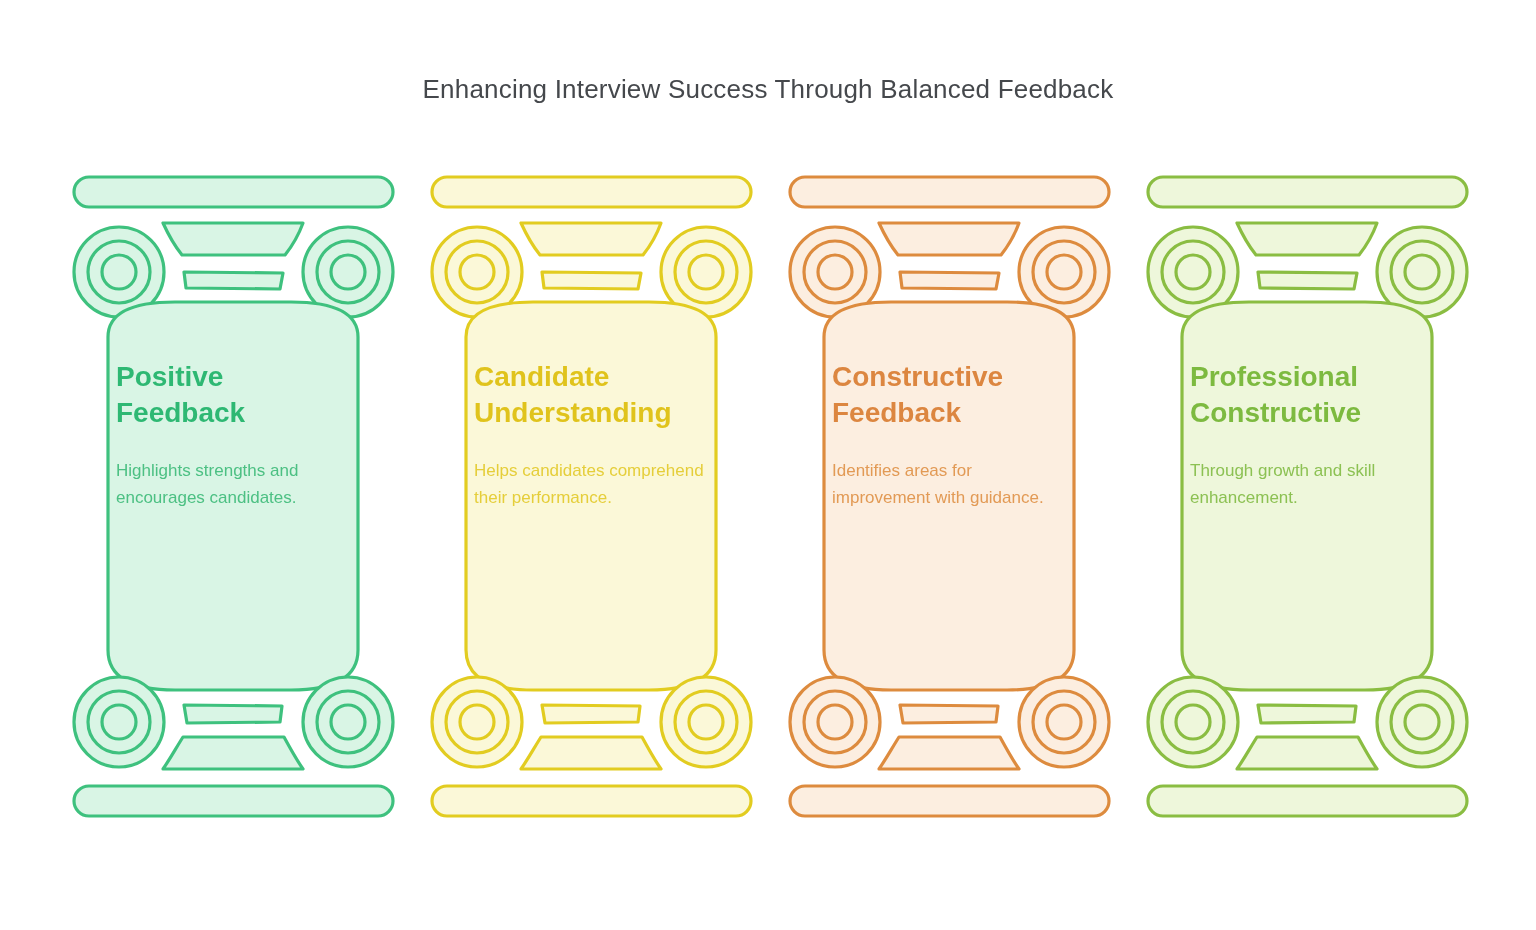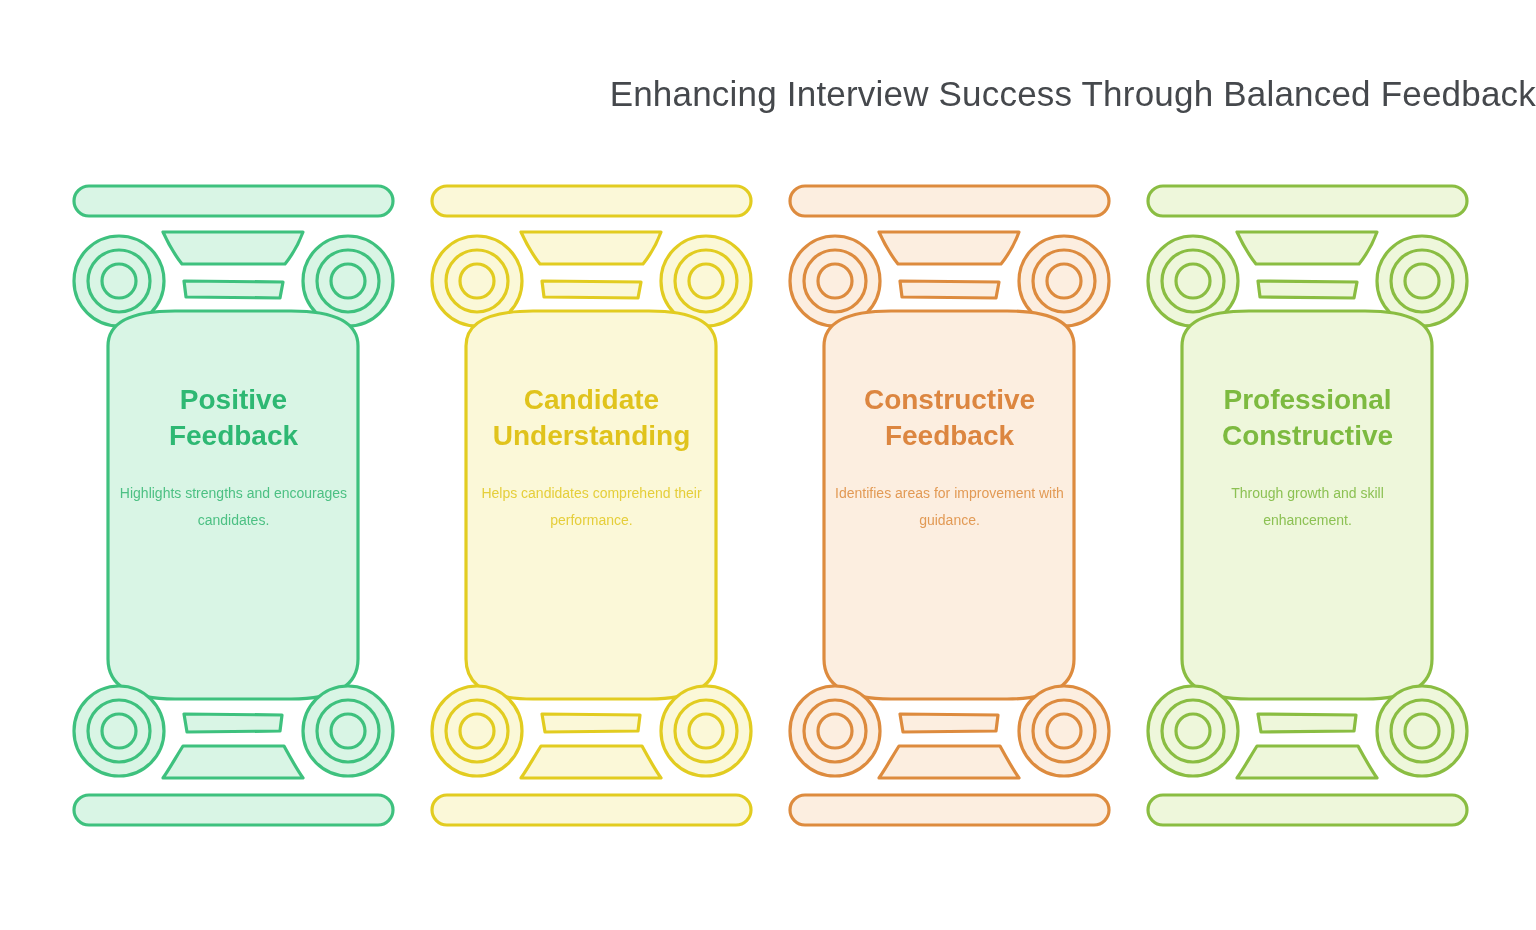--- a/index.html
+++ b/index.html
@@ -11,22 +11,22 @@
     font-family: "Liberation Sans", "DejaVu Sans", sans-serif;
   }
   .canvas {
     position: relative;
     width: 1536px;
     height: 930px;
     background: #ffffff;
   }
   .title {
     margin-top: 74px;
-    text-align: right;
-    font-size: 35px;
+    text-align: center;
+    font-size: 26px;
     font-weight: 500;
     letter-spacing: 0.2px;
     color: #45484c;
   }
   .pillars {
     display: flex;
     gap: 35px;
     padding: 0 69px 0 72px;
     margin-top: 70px;
   }
@@ -42,35 +42,35 @@
     width: 323px;
     height: 646px;
     stroke: var(--stroke);
     fill: var(--fill);
     stroke-width: 3.2;
     stroke-linejoin: round;
     stroke-linecap: round;
   }
   .pillar-text {
     position: absolute;
-    top: 198px;
+    top: 184px;
     left: 0;
     right: 0;
     padding: 0 44px;
-    text-align: center;
+    text-align: left;
   }
   .pillar-heading {
     font-size: 28px;
     line-height: 36px;
     font-weight: bold;
     color: var(--heading);
   }
   .pillar-description {
     margin-top: 26px;
-    font-size: 14px;
+    font-size: 17px;
     line-height: 27px;
     font-weight: 400;
     color: var(--body-text);
   }
   .defs-holder { position: absolute; width: 0; height: 0; overflow: hidden; }
 </style>
 </head>
 <body>
 
 <svg class="defs-holder" aria-hidden="true">

